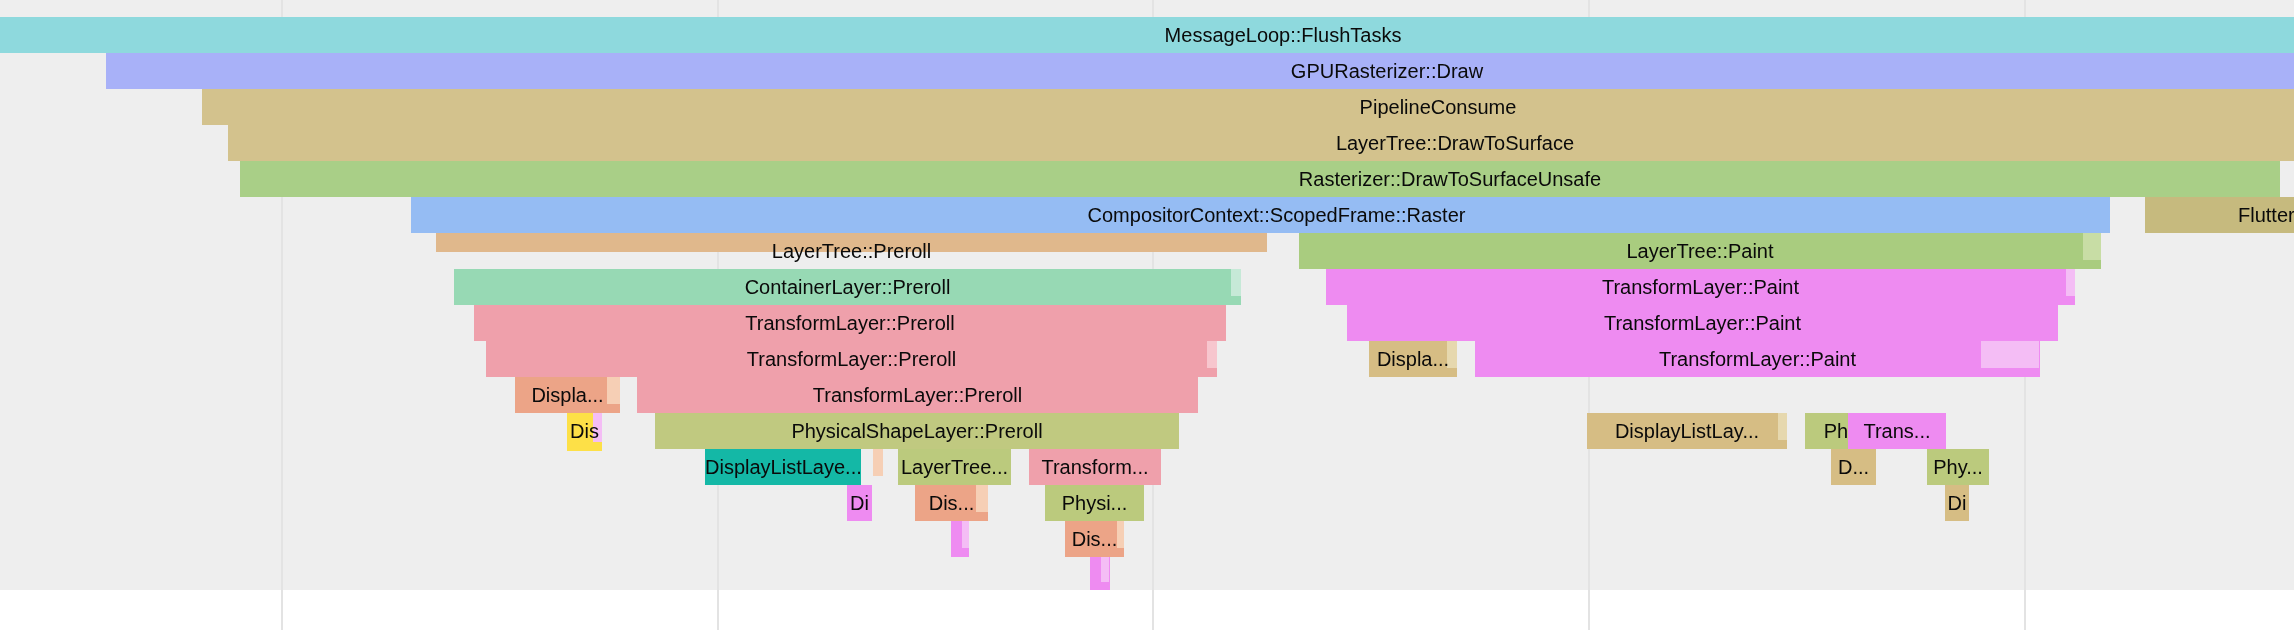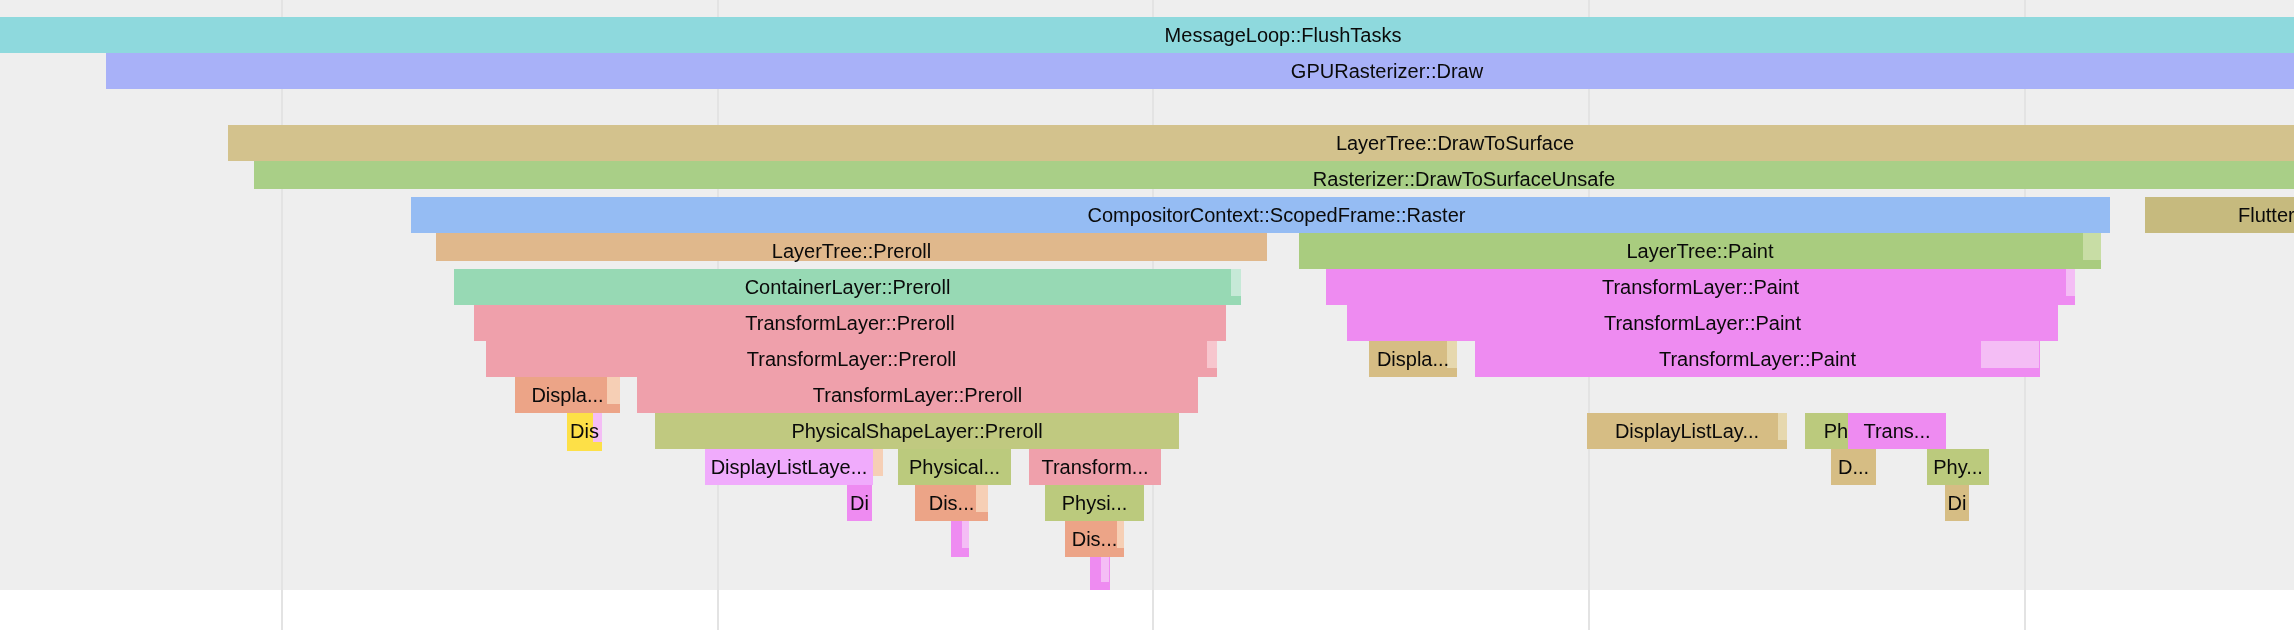--- a/index.html
+++ b/index.html
@@ -46,33 +46,36 @@
     <div class="gridline" style="left: 717px; background: rgb(227, 227, 227);"></div>
     <div class="gridline" style="left: 1152px; background: rgb(227, 227, 227);"></div>
     <div class="gridline" style="left: 1588px; background: rgb(227, 227, 227);"></div>
     <div class="gridline" style="left: 2024px; background: rgb(227, 227, 227);"></div>
     <div class="bar" style="left: 0px; top: 17px; width: 2294px; height: 36px; background: rgb(142, 217, 221);">
       <span class="lbl" style="line-height: 36px; left: 1283px; transform: translateX(-50%);">MessageLoop::FlushTasks</span>
     </div>
     <div class="bar" style="left: 106px; top: 53px; width: 2188px; height: 36px; background: rgb(168, 177, 248);">
       <span class="lbl" style="line-height: 36px; left: 1281px; transform: translateX(-50%);">GPURasterizer::Draw</span>
     </div>
+    <div class="bar" style="left: 202px; top: 89px; width: 2092px; height: 36px; background: rgb(211, 194, 141);">
+      <span class="lbl" style="line-height: 36px; left: 1236px; transform: translateX(-50%);">PipelineConsume</span>
+    </div>
     <div class="bar" style="left: 228px; top: 125px; width: 2066px; height: 36px; background: rgb(211, 194, 141);">
       <span class="lbl" style="line-height: 36px; left: 1227px; transform: translateX(-50%);">LayerTree::DrawToSurface</span>
     </div>
-    <div class="bar" style="left: 254px; top: 161px; width: 2040px; height: 28px; background: rgb(169, 207, 135);">
+    <div class="bar" style="left: 240px; top: 161px; width: 2040px; height: 36px; background: rgb(169, 207, 135);">
       <span class="lbl" style="line-height: 36px; left: 1210px; transform: translateX(-50%);">Rasterizer::DrawToSurfaceUnsafe</span>
     </div>
     <div class="bar" style="left: 411px; top: 197px; width: 1699px; height: 36px; background: rgb(149, 188, 243);">
       <span class="lbl" style="line-height: 36px; left: 0px; right: 0px; text-align: center; padding-left: 32px;">CompositorContext::ScopedFrame::Raster</span>
     </div>
     <div class="bar" style="left: 2145px; top: 197px; width: 149px; height: 36px; background: rgb(198, 186, 126);">
       <span class="lbl" style="line-height: 36px; left: 93px;">Flutter</span>
     </div>
-    <div class="bar" style="left: 436px; top: 233px; width: 831px; height: 28px; background: rgb(224, 184, 140);">
+    <div class="bar" style="left: 436px; top: 233px; width: 831px; height: 19px; background: rgb(224, 184, 140);">
       <span class="lbl" style="line-height: 36px; left: 0px; right: 0px; text-align: center;">LayerTree::Preroll</span>
     </div>
     <div class="bar" style="left: 1299px; top: 233px; width: 802px; height: 36px; background: rgb(169, 204, 127);">
       <div class="light" style="left: 784px; width: 18px; background: rgb(200, 221, 165);"></div>
       <span class="lbl" style="line-height: 36px; left: 0px; right: 0px; text-align: center;">LayerTree::Paint</span>
     </div>
     <div class="bar" style="left: 454px; top: 269px; width: 787px; height: 36px; background: rgb(151, 217, 180);">
       <div class="light" style="left: 777px; width: 10px; background: rgb(198, 233, 215);"></div>
       <span class="lbl" style="line-height: 36px; left: 0px; right: 0px; text-align: center;">ContainerLayer::Preroll</span>
     </div>
@@ -115,26 +118,26 @@
     <div class="bar" style="left: 1587px; top: 413px; width: 200px; height: 36px; background: rgb(214, 189, 132);">
       <div class="light" style="left: 191px; width: 9px; background: rgb(230, 216, 174);"></div>
       <span class="lbl" style="line-height: 36px; left: 0px; right: 0px; text-align: center;">DisplayListLay...</span>
     </div>
     <div class="bar" style="left: 1805px; top: 413px; width: 87px; height: 36px; background: rgb(187, 202, 125);">
       <span class="lbl" style="line-height: 36px; left: 0px; right: 0px; text-align: center;">Phy...</span>
     </div>
     <div class="bar" style="left: 1848px; top: 413px; width: 98px; height: 36px; background: rgb(238, 139, 241);">
       <span class="lbl" style="line-height: 36px; left: 0px; right: 0px; text-align: center;">Trans...</span>
     </div>
-    <div class="bar" style="left: 705px; top: 449px; width: 168px; height: 36px; background: #f0abfc; text-decoration: underline;">
+    <div class="bar" style="left: 705px; top: 449px; width: 156px; height: 36px; background: #14b8a6; text-decoration: underline;">
       <div class="light" style="left: 168px; width: 10px; background: rgb(246, 207, 181);"></div>
       <span class="lbl" style="line-height: 36px; left: 0px; right: 0px; text-align: center;">DisplayListLaye...</span>
     </div>
     <div class="bar" style="left: 898px; top: 449px; width: 113px; height: 36px; background: rgb(187, 202, 125);">
-      <span class="lbl" style="line-height: 36px; left: 0px; right: 0px; text-align: center;">Physical...</span>
+      <span class="lbl" style="line-height: 36px; left: 0px; right: 0px; text-align: center;">LayerTree...</span>
     </div>
     <div class="bar" style="left: 1029px; top: 449px; width: 132px; height: 36px; background: rgb(239, 160, 171); padding-left: 17px;">
       <span class="lbl" style="line-height: 36px; left: 0px; right: 0px; text-align: center;">Transform...</span>
     </div>
     <div class="bar" style="left: 1831px; top: 449px; width: 45px; height: 36px; background: rgb(214, 189, 132);">
       <span class="lbl" style="line-height: 36px; left: 0px; right: 0px; text-align: center;">D...</span>
     </div>
     <div class="bar" style="left: 1927px; top: 449px; width: 62px; height: 36px; background: rgb(187, 202, 125);">
       <span class="lbl" style="line-height: 36px; left: 0px; right: 0px; text-align: center;">Phy...</span>
     </div>

